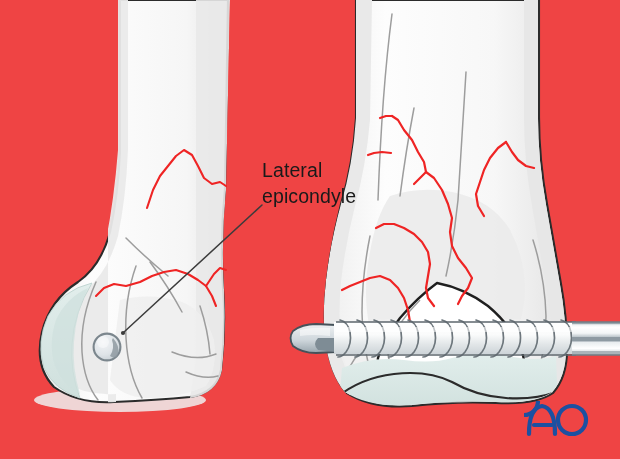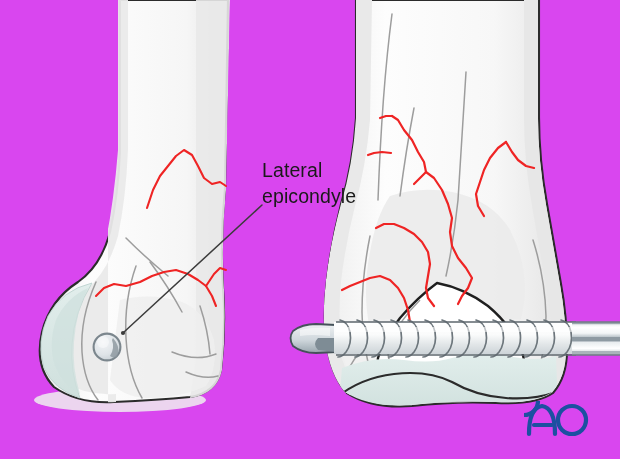--- a/index.html
+++ b/index.html
@@ -7,21 +7,21 @@
     padding: 0;
     background: #ffffff;
   }
   body {
     font-family: "Liberation Sans", sans-serif;
   }
   #stage {
     position: relative;
     width: 620px;
     height: 459px;
-    background: #d946ef;
+    background: #ef4444;
     overflow: hidden;
   }
   #art {
     position: absolute;
     left: 0;
     top: 0;
     width: 620px;
     height: 459px;
   }
   .label-text {

